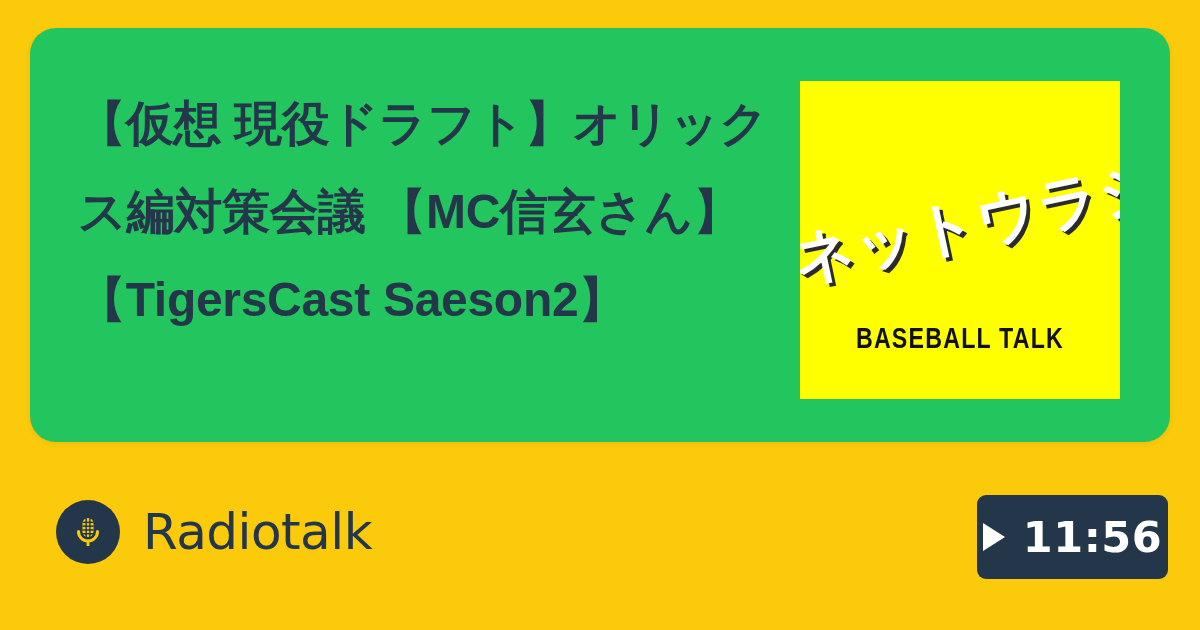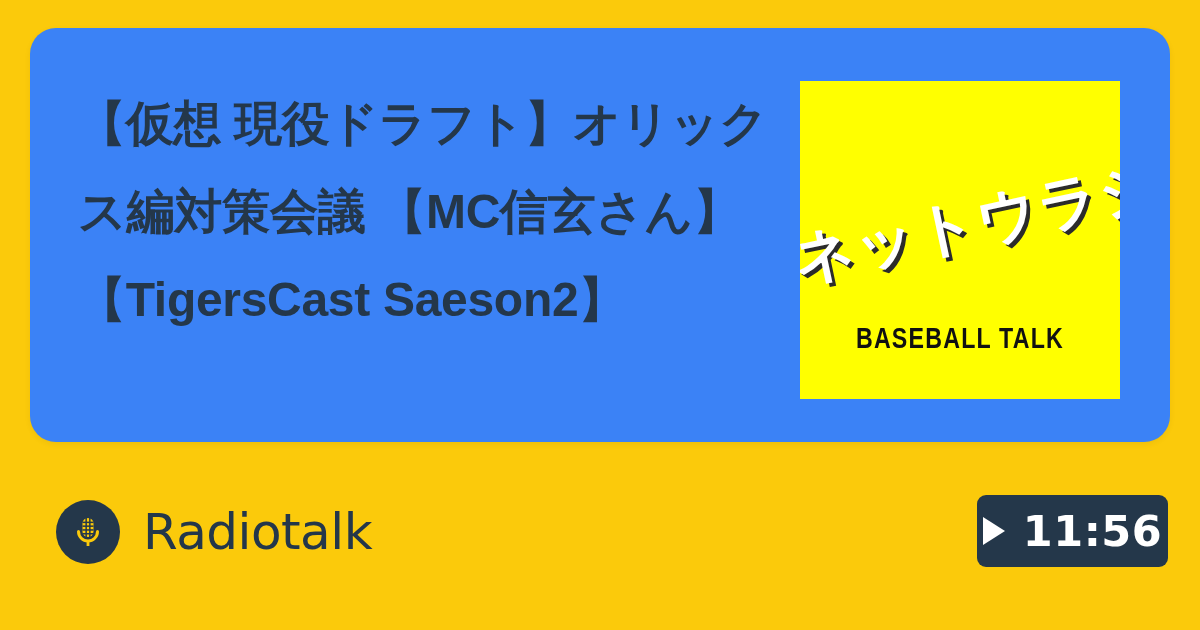--- a/index.html
+++ b/index.html
@@ -21,21 +21,21 @@
     background: #fbca0b;
   }
 
   
   .card {
     position: absolute;
     left: 30px;
     top: 28px;
     width: 1140px;
     height: 414px;
-    background: #3b82f6;
+    background: #22c55e;
     border-radius: 26px;
     box-shadow: 0 2px 6px rgba(0,0,0,0.06);
     overflow: hidden;
   }
 
   .card-inner {
     position: absolute;
     inset: 0;
   }
 
@@ -130,21 +130,21 @@
     line-height: 1;
     letter-spacing: -0.5px;
     font-family: "DejaVu Sans", sans-serif;
   }
 
   .duration-badge {
     position: absolute;
     left: 977px;
     top: 53px;
     width: 191px;
-    height: 72px;
+    height: 84px;
     background: #24374a;
     border-radius: 9px;
     display: flex;
     align-items: center;
     justify-content: center;
     gap: 18px;
   }
   .play-glyph {
     width: 0;
     height: 0;

